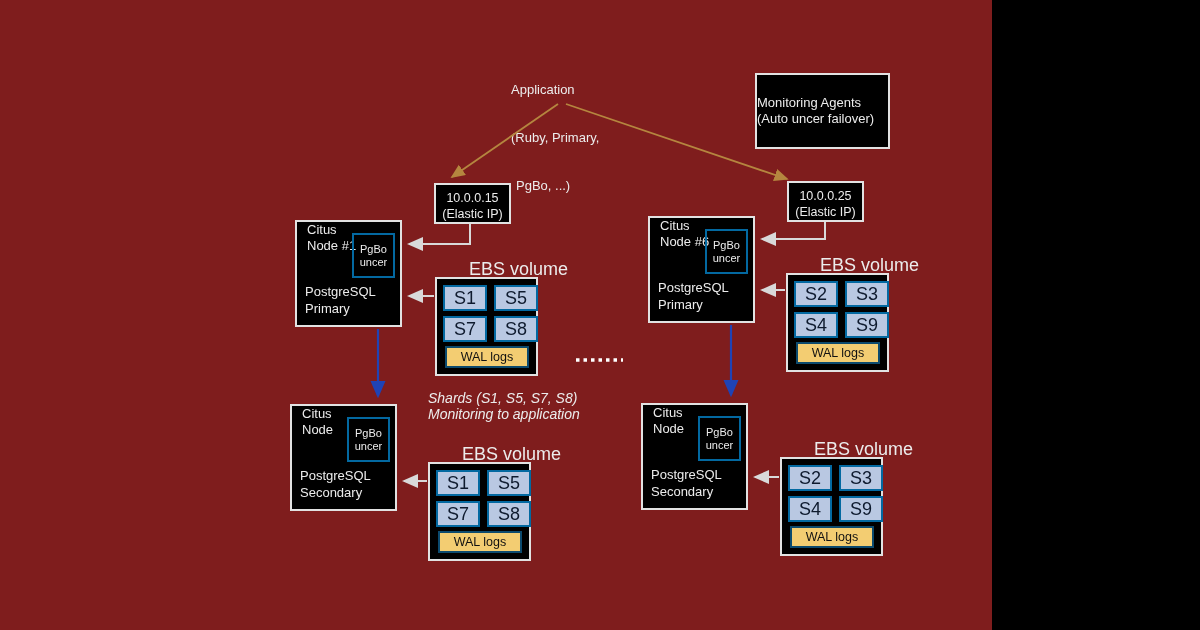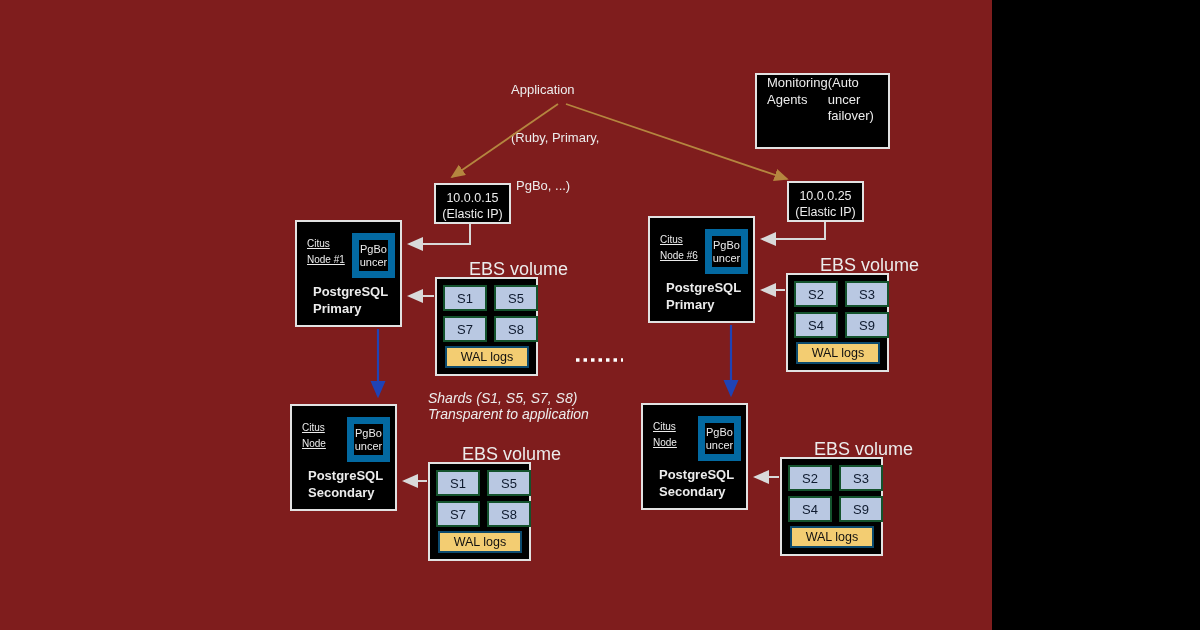--- a/index.html
+++ b/index.html
@@ -3,38 +3,38 @@
 <meta charset="utf-8">
 <style>
   html,body{margin:0;padding:0;background:#000;}
   #canvas{position:relative;width:992px;height:630px;background:#7f1d1d;overflow:hidden;
           font-family:"Liberation Sans", sans-serif;color:#ececec;}
   .abs{position:absolute;}
   .txt{font-size:13px;line-height:16px;color:#ececec;white-space:pre;}
   
   .wbox{position:absolute;border:2px solid #e2e2e2;background:#000;box-sizing:border-box;}
   
-  .mon{display:flex;flex-direction:row;justify-content:center;padding-left:10px;
+  .mon{display:flex;flex-direction:column;justify-content:center;
        font-size:13px;line-height:16.5px;}
   
   .eip{display:flex;flex-direction:column;align-items:center;justify-content:flex-end;
        font-size:12.5px;line-height:16px;}
   
   .node{width:107px;height:107px;}
-  .node-name{position:absolute;left:10px;top:14px;font-size:10px;line-height:16px;text-decoration:underline;}
-  .node-role{position:absolute;left:16px;top:61px;font-size:13px;line-height:17px;font-weight:bold;}
-  .pgb{position:absolute;right:5px;top:11px;width:43px;height:45px;border:7px solid #0369a1;
+  .node-name{position:absolute;left:10px;top:0;font-size:13px;line-height:16px;}
+  .node-role{position:absolute;left:8px;top:61px;font-size:13px;line-height:17px;}
+  .pgb{position:absolute;right:5px;top:11px;width:43px;height:45px;border:2px solid #0369a1;
        box-sizing:border-box;display:flex;flex-direction:column;align-items:center;
        justify-content:center;font-size:11px;line-height:13px;text-align:right;}
   
   .ebs{width:103px;height:99px;border:2px solid #e2e2e2;position:absolute;background:#000;box-sizing:border-box;}
   .ebs-label{position:absolute;top:-20px;left:32px;font-size:18px;white-space:nowrap;color:#ececec;}
   .shard-grid{position:absolute;left:6px;top:6px;display:grid;grid-template-columns:44px 44px;gap:5px 7px;}
-  .shard{height:26px;background:#b9c8e2;border:2px solid #14532d;box-sizing:border-box;
-         display:flex;align-items:center;justify-content:center;font-size:13px;color:#0e1a2e;}
+  .shard{height:26px;background:#b9c8e2;border:2px solid #0369a1;box-sizing:border-box;
+         display:flex;align-items:center;justify-content:center;font-size:18px;color:#0e1a2e;}
   .wal{position:absolute;left:8px;bottom:6px;width:84px;height:22px;background:#f3cd72;
        border:2px solid #0c4a6e;box-sizing:border-box;display:flex;align-items:center;
        justify-content:center;font-size:12.5px;color:#111;}
   .note{font-size:14px;line-height:16px;font-style:italic;}
   svg.overlay{position:absolute;left:0;top:0;pointer-events:none;}
 </style>
 </head>
 <body>
 
 <div id="canvas">
@@ -158,21 +158,21 @@
       <div class="shard">S2</div>
       <div class="shard">S3</div>
       <div class="shard">S4</div>
       <div class="shard">S9</div>
     </div>
     <div class="wal">WAL logs</div>
   </div>
 
   <div class="abs note" style="left:428px;top:390px;">
     <div>Shards (S1, S5, S7, S8)</div>
-    <div>Transparent to application</div>
+    <div>Monitoring to application</div>
   </div>
 
   <svg class="overlay" width="1200" height="630" viewBox="0 0 1200 630">
     <defs>
       <marker id="ah-o" markerWidth="9" markerHeight="8" refX="7" refY="3.5" orient="auto">
         <path d="M0,0 L8,3.5 L0,7 z" fill="#b5863f"></path>
       </marker>
       <marker id="ah-w" markerWidth="9" markerHeight="8" refX="7" refY="3.5" orient="auto">
         <path d="M0,0 L8,3.5 L0,7 z" fill="#d9d9d9"></path>
       </marker>

